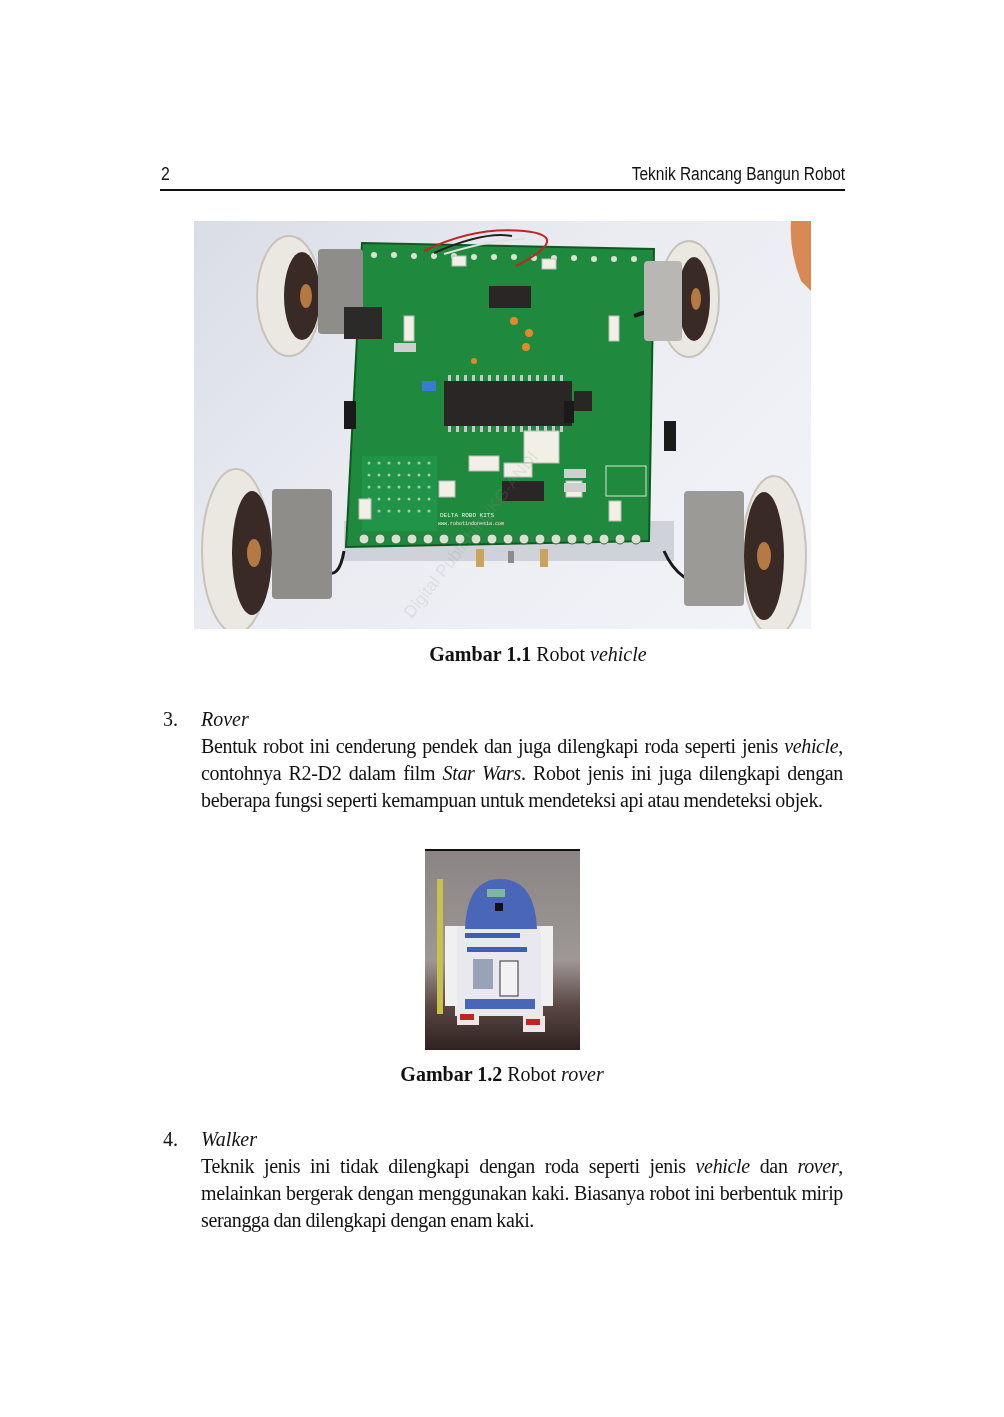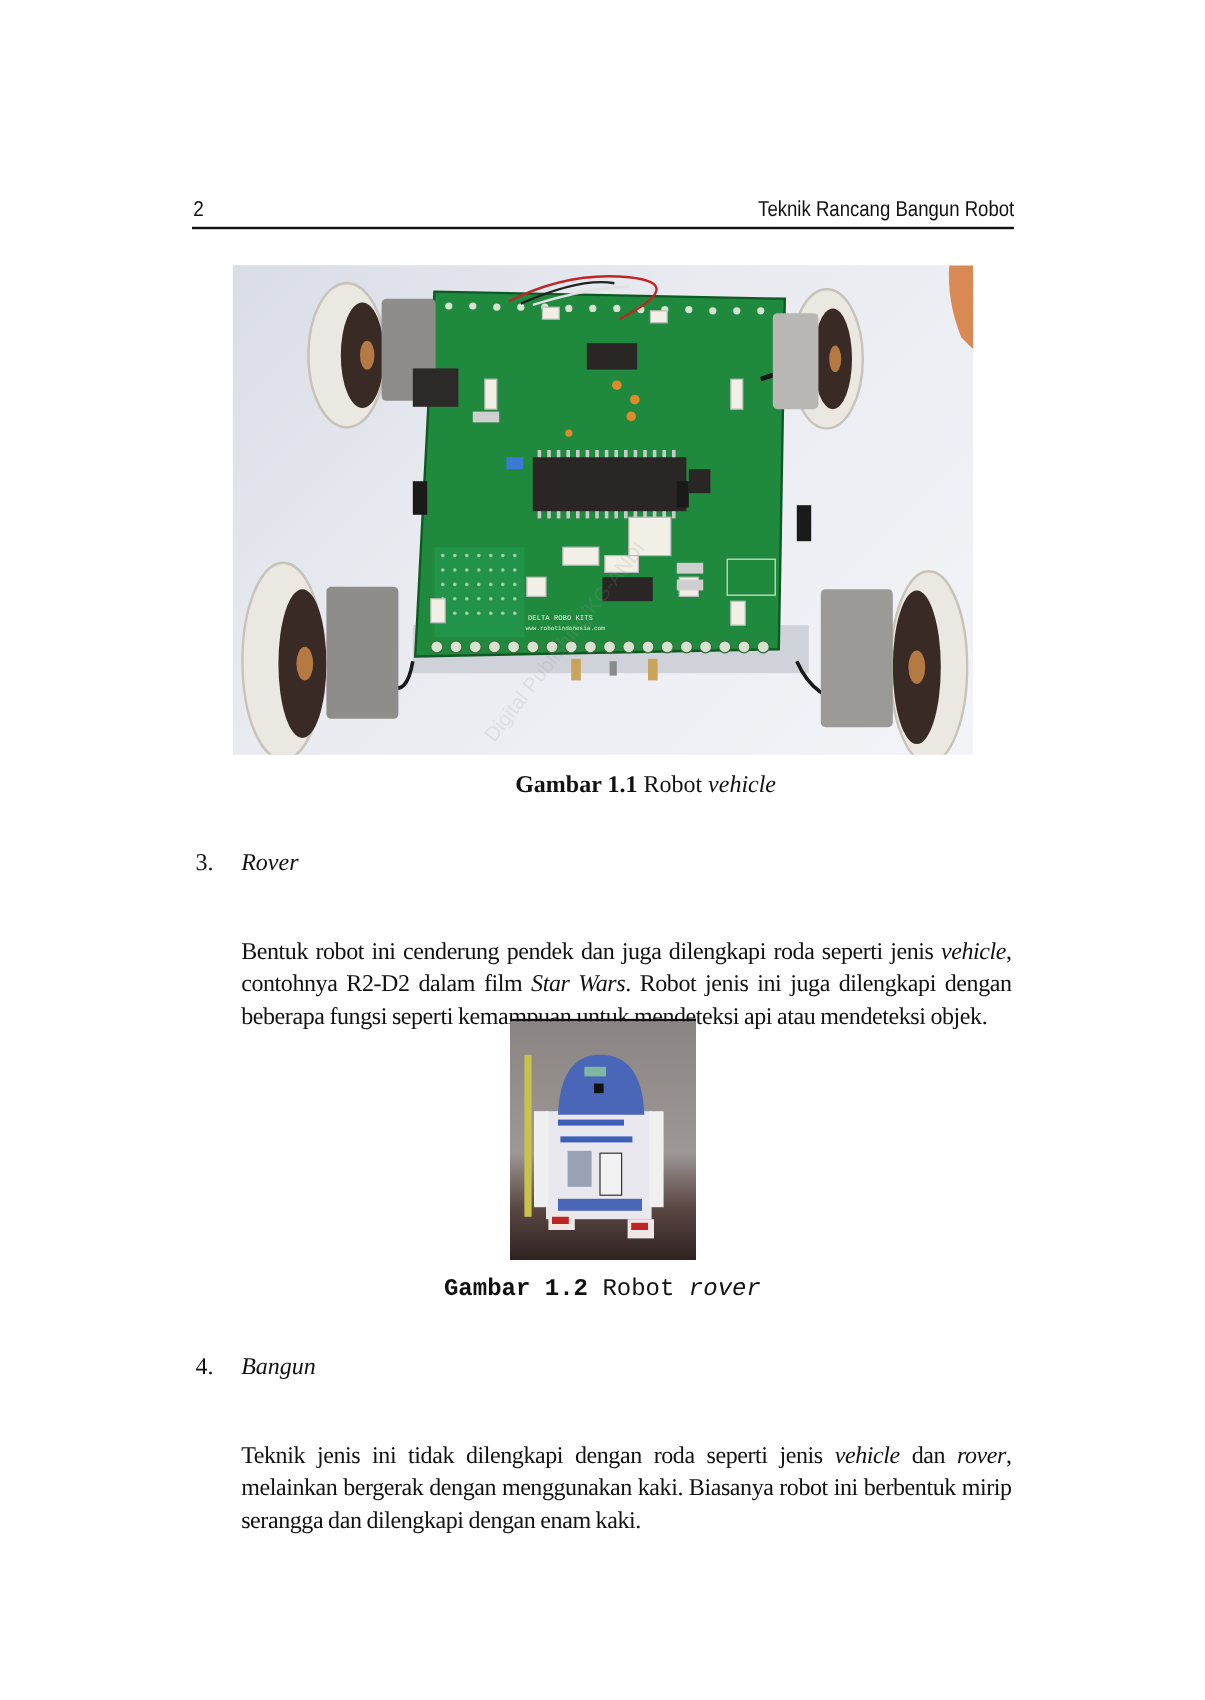--- a/index.html
+++ b/index.html
@@ -9,26 +9,26 @@
   .running-title { position: absolute; right: 0; top: 1px; font-family: "Liberation Sans", sans-serif; font-size: 18px; transform: scaleX(0.86); transform-origin: right; white-space: nowrap; }
 
   .fig { position: absolute; overflow: hidden; }
   #fig1 { left: 194px; top: 221px; width: 617px; height: 408px; background: linear-gradient(135deg, #d9dde6 0%, #e9ebf1 40%, #f3f4f8 100%); }
   #fig2 { left: 425px; top: 849px; width: 155px; height: 201px; background: linear-gradient(180deg, #8a8584 0%, #9d9795 55%, #5a4744 78%, #2e2220 100%); border-top: 2px solid #111; box-sizing: border-box; }
 
   .caption { position: absolute; left: 0; width: 1004px; text-align: center; font-size: 20px; white-space: nowrap; }
   .caption b { font-weight: bold; }
   .caption i { font-style: italic; }
   #cap1 { top: 643px; margin-left: 36px; }
-  #cap2 { top: 1063px; font-family: Liberation Mono, monospace; }
+  #cap2 { top: 1063px; }
 
   .item { position: absolute; left: 161px; width: 682px; font-size: 20px; line-height: 27px; }
   .item .num { position: absolute; left: 2px; top: 0; }
   .item .term { position: absolute; left: 40px; top: 0; font-style: italic; }
-  .item .body { position: absolute; left: 40px; top: 27px; width: 642px; text-align: justify; letter-spacing: -0.35px; word-spacing: -0.5px; margin-top: 47px; }
+  .item .body { position: absolute; left: 40px; top: 27px; width: 642px; text-align: justify; letter-spacing: -0.35px; word-spacing: -0.5px; }
   .item .body i { font-style: italic; }
   #item3 { top: 706px; }
   #item4 { top: 1126px; }
 
   .watermark { position: absolute; left: 400px; top: 610px; font-family: "Liberation Sans", sans-serif; font-size: 17px; color: rgba(150,150,150,0.18); transform: rotate(-52deg); transform-origin: left top; white-space: nowrap; pointer-events: none; }
 </style>
 </head>
 <body>
 
 <div class="header">
@@ -277,17 +277,17 @@
 </div>
 
 <div class="caption" id="cap2">
   <b>Gambar 1.2</b>
   <span>Robot</span>
   <i>rover</i>
 </div>
 
 <div class="item" id="item4">
   <span class="num">4.</span>
-  <span class="term">Bangun</span>
+  <span class="term">Walker</span>
   <div class="body"><span>Teknik jenis ini tidak dilengkapi dengan roda seperti jenis </span><i>vehicle</i><span> dan </span><i>rover</i><span>, melainkan bergerak dengan menggunakan kaki. Biasanya robot ini berbentuk mirip serangga dan dilengkapi dengan enam kaki.</span></div>
 </div>
 
 <div class="watermark">Digital Publishing/KG-ANDI</div>
 
 </body></html>

